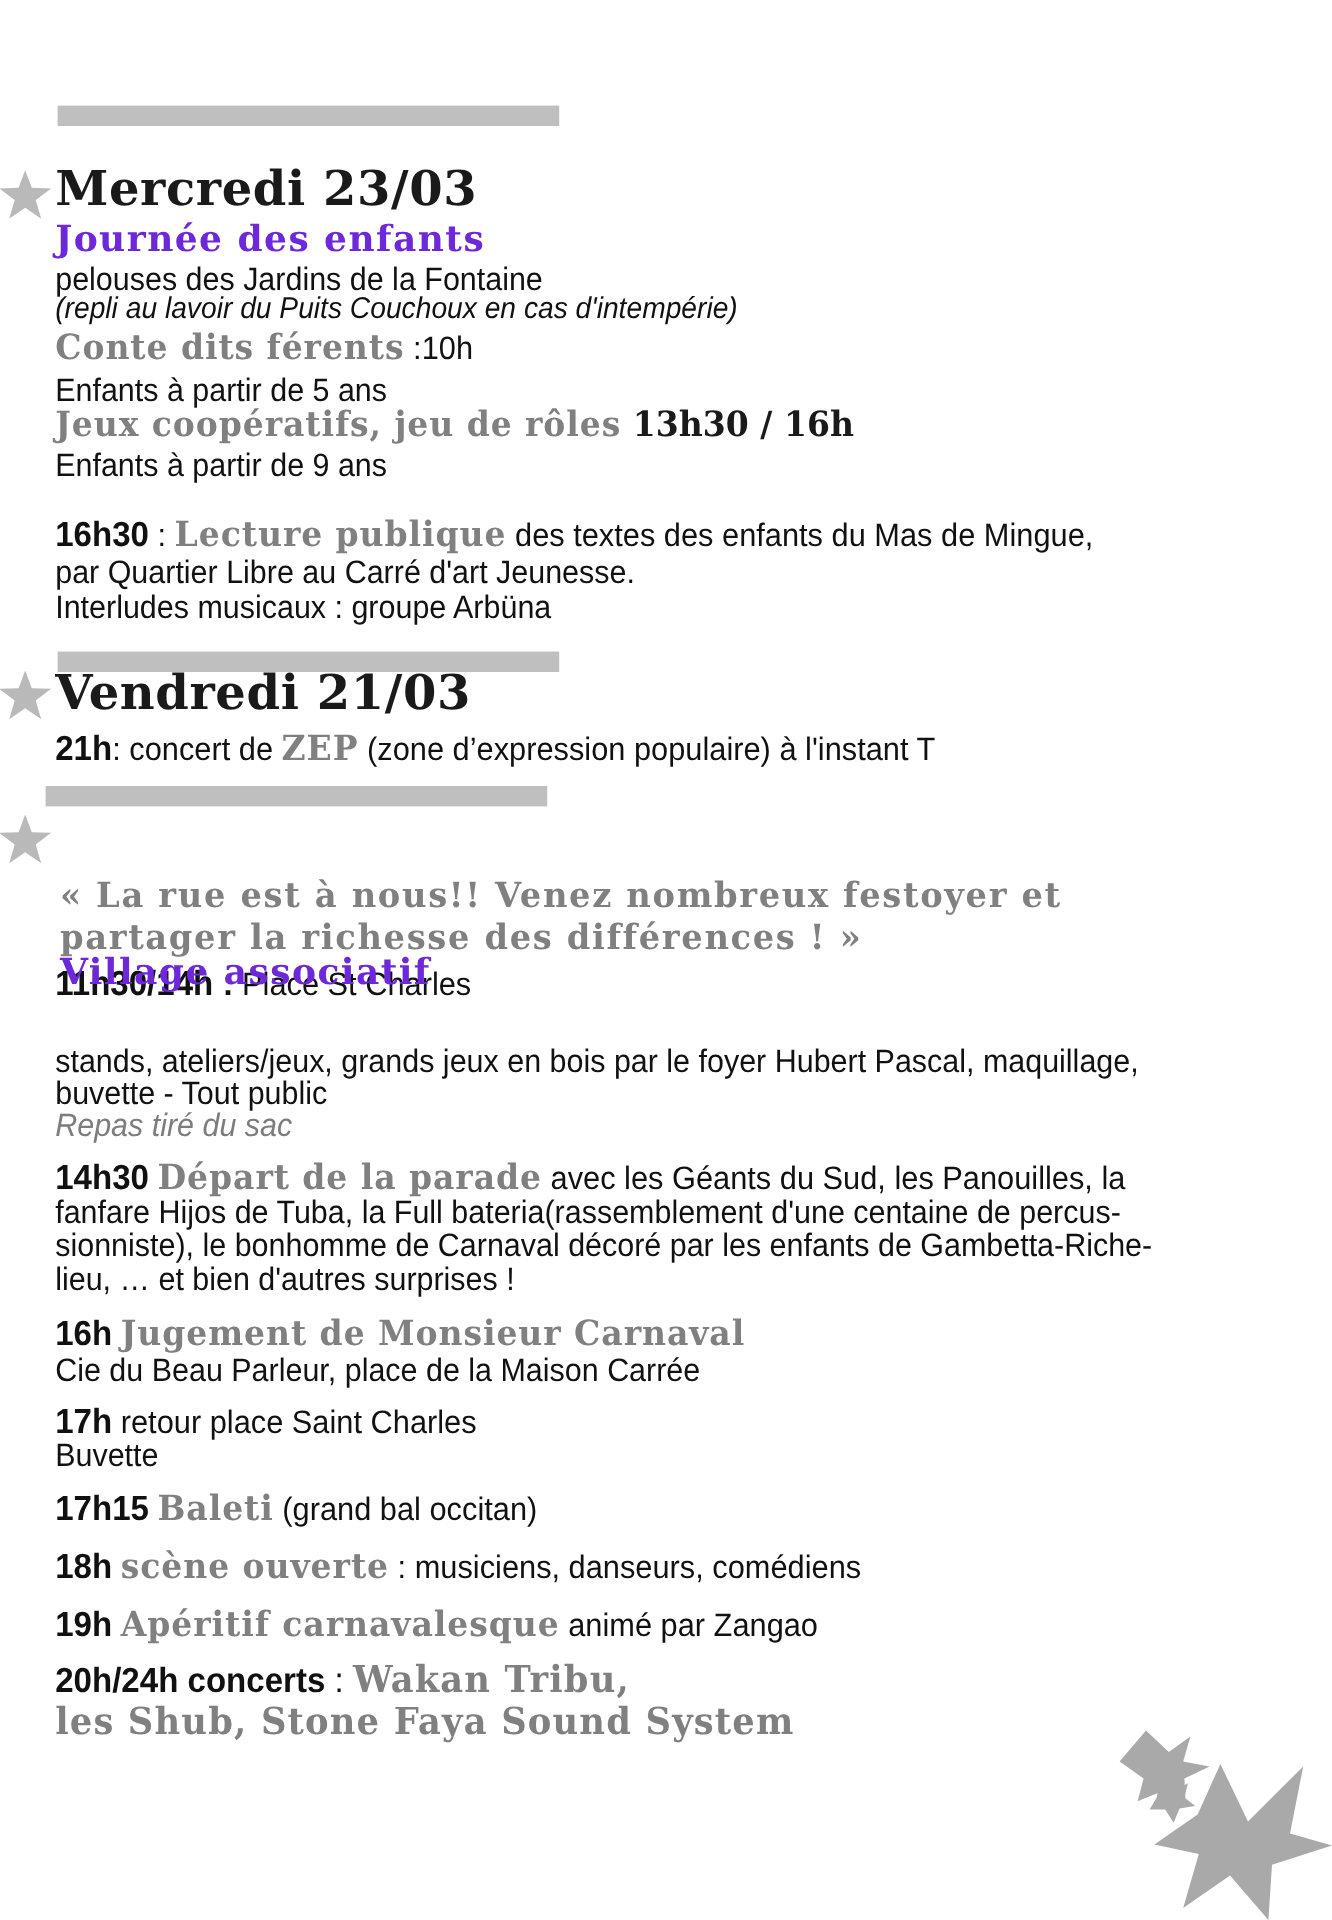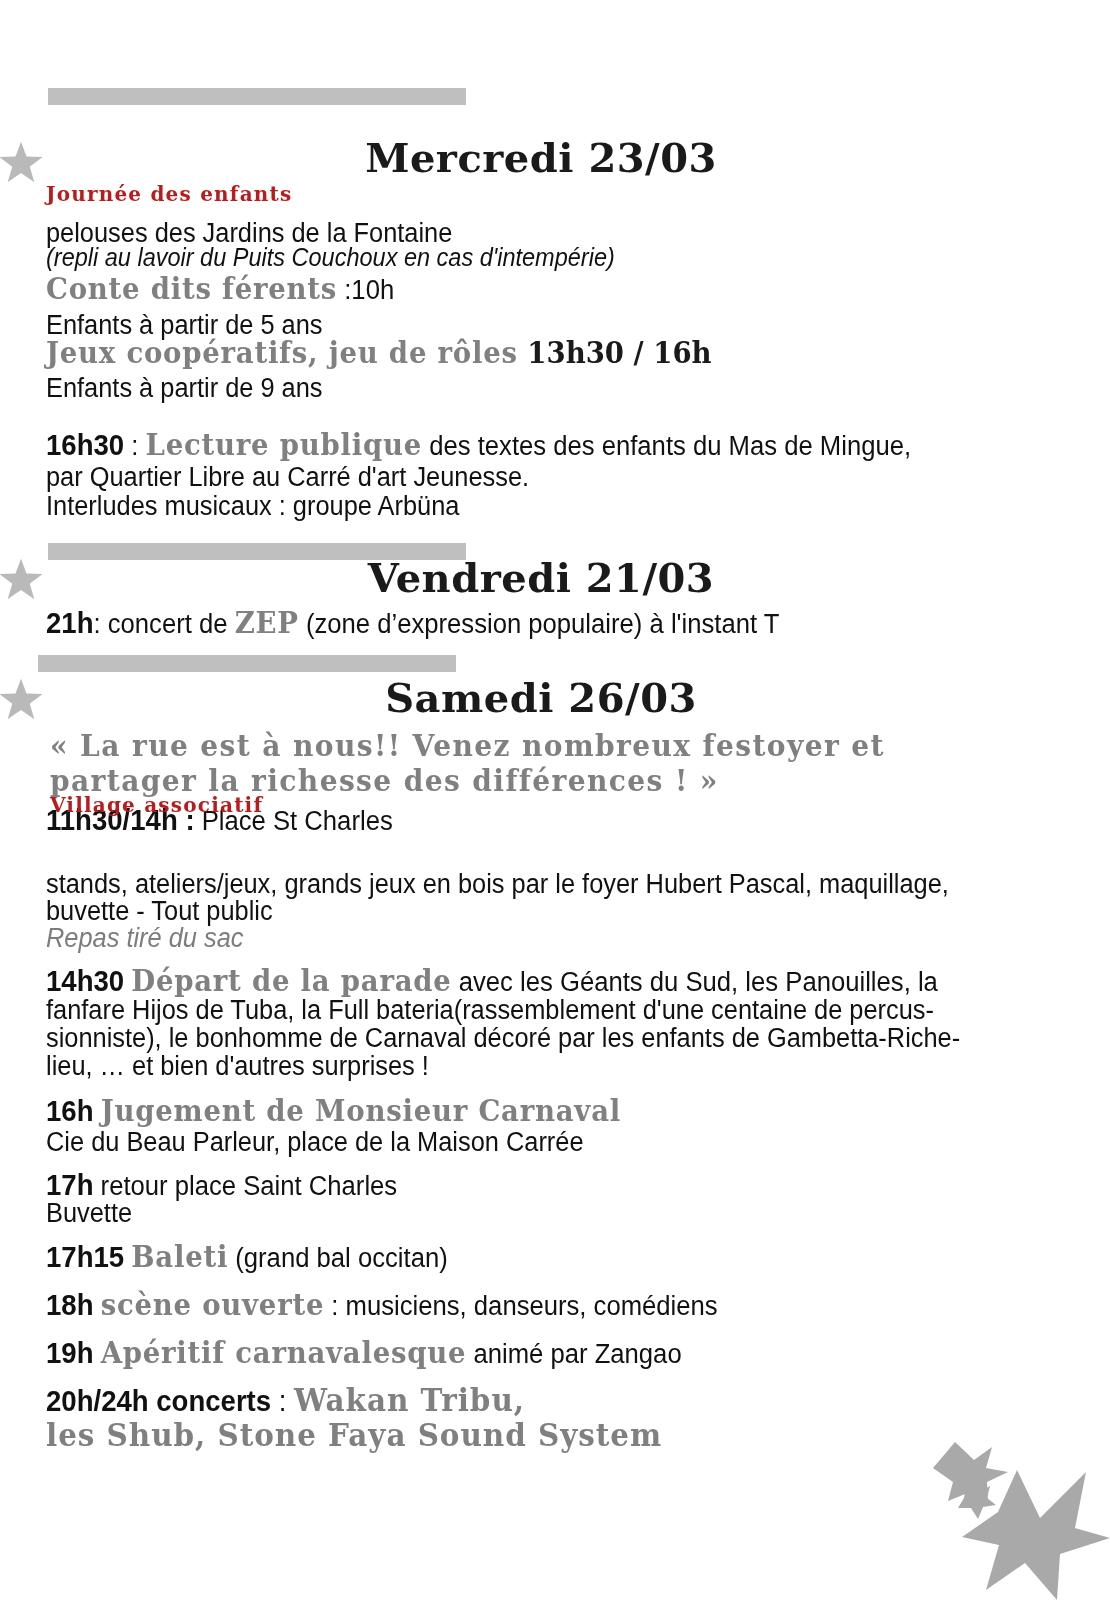--- a/index.html
+++ b/index.html
@@ -56,30 +56,29 @@
 
   
   .date-head {
     font-family: "DejaVu Serif", "Liberation Serif", serif;
     font-weight: bold;
     font-size: 40px;
     letter-spacing: 0.5px;
     color: #1a1a1a;
     line-height: 1.02;
     white-space: nowrap;
-    text-align: center;
   }
 
   
   .sub-head {
     font-family: "DejaVu Serif", "Liberation Serif", serif;
     font-weight: bold;
-    font-size: 20px;
+    font-size: 30px;
     letter-spacing: 1.2px;
-    color: #b91c1c;
+    color: #6d28d9;
     line-height: 1.1;
   }
 
   
   .body-line {
     font-family: "Liberation Sans", sans-serif;
     font-size: 27px;
     line-height: 1.17;
     color: #111111;
     transform: scaleX(0.94);
@@ -199,21 +198,20 @@
   </div>
   <div class="blk body-line" style="top:462px;">par Quartier Libre au Carré d'art Jeunesse.</div>
   <div class="blk body-line" style="top:491px;">Interludes musicaux : groupe Arbüna</div>
 
   <div class="blk date-head" style="top:558px;">Vendredi 21/03</div>
 
   <div class="blk mixed" style="top:606px;">
     <span class="bold-sans" style="font-size:29px;">21h</span><span>: concert de </span><span class="s-grey">ZEP</span><span> (zone d’expression populaire) à l'instant T</span>
   </div>
 
-  <div class="blk date-head" style="top:678px;">Samedi 26/03</div>
 
   <div class="blk slogan" style="top:728px; left:50px;">« La rue est à nous!!  Venez nombreux  festoyer et</div>
   <div class="blk slogan" style="top:763px; left:50px;">partager  la richesse des différences ! »</div>
 
   <div class="blk mixed" style="top:803px;">
     <span class="bold-sans" style="font-size:29px;">11h30/14h :</span><span> Place St Charles</span>
   </div>
   <div class="blk sub-head" style="top:794px; left:50px;">Village associatif</div>
   <div class="blk body-line" style="top:869px;">stands, ateliers/jeux, grands jeux en bois par le foyer Hubert Pascal, maquillage,</div>
   <div class="blk body-line" style="top:896px;">buvette - Tout public</div>

